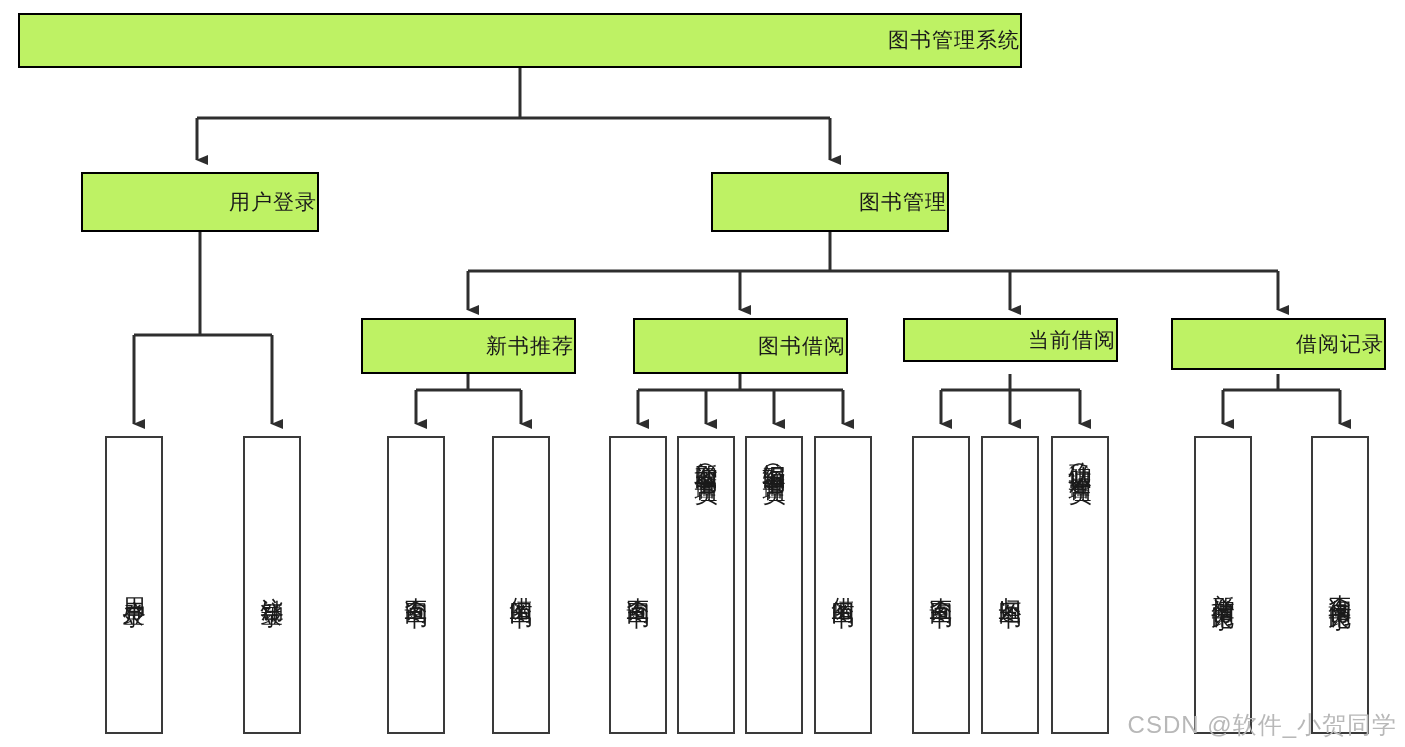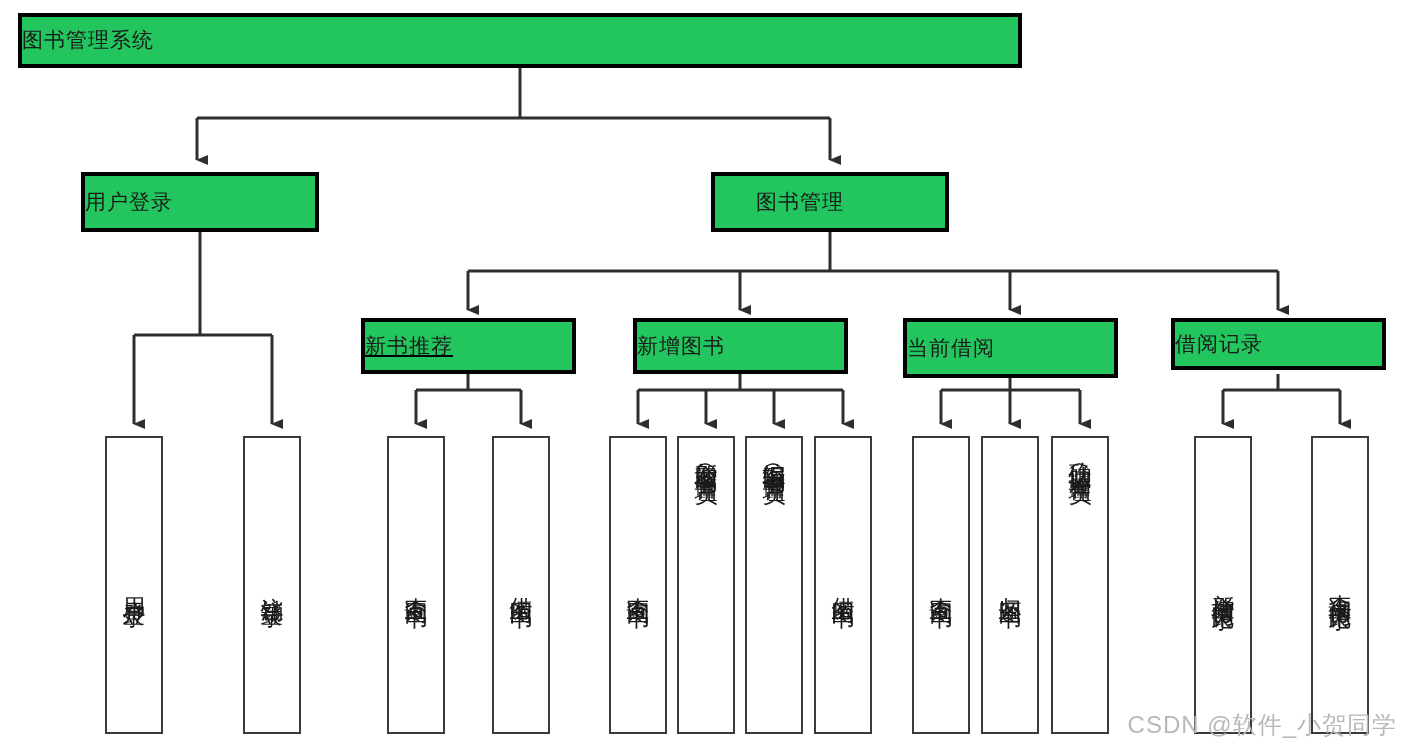--- a/index.html
+++ b/index.html
@@ -18,25 +18,25 @@
   #diagram-root {
     position: absolute;
     left: 0;
     top: 0;
     width: 1405px;
     height: 747px;
   }
   .node-box {
     position: absolute;
     box-sizing: border-box;
-    background: #22c55e;
-    border: 4px solid #000000;
+    background: #bef264;
+    border: 2px solid #000000;
     display: flex;
     align-items: center;
-    justify-content: flex-start;
+    justify-content: flex-end;
   }
   .node-label {
     color: #1a1a1a;
     font-size: 21px;
     line-height: 1.25;
     letter-spacing: 1px;
     white-space: nowrap;
     user-select: none;
   }
   
@@ -140,27 +140,27 @@
     <span class="node-label">图书管理系统</span>
   </div>
 
   <div class="node-box" style="left:81px; top:172px; width:238px; height:60px;">
     <span class="node-label">用户登录</span>
   </div>
   <div class="node-box" style="left:711px; top:172px; width:238px; height:60px;padding-left:41px;">
     <span class="node-label">图书管理</span>
   </div>
 
-  <div class="node-box" style="left:361px; top:318px; width:215px; height:56px;text-decoration:underline;">
+  <div class="node-box" style="left:361px; top:318px; width:215px; height:56px;">
     <span class="node-label">新书推荐</span>
   </div>
   <div class="node-box" style="left:633px; top:318px; width:215px; height:56px;">
-    <span class="node-label">新增图书</span>
-  </div>
-  <div class="node-box" style="left:903px; top:318px; width:215px; height:60px;font-family:Liberation Serif, serif;">
+    <span class="node-label">图书借阅</span>
+  </div>
+  <div class="node-box" style="left:903px; top:318px; width:215px; height:44px;font-family:Liberation Serif, serif;">
     <span class="node-label">当前借阅</span>
   </div>
   <div class="node-box" style="left:1171px; top:318px; width:215px; height:52px;">
     <span class="node-label">借阅记录</span>
   </div>
 
   <div class="leaf-box center" style="left:105px; top:436px; width:58px; height:298px;">
     <span class="leaf-label">用户登录</span>
   </div>
   <div class="leaf-box center" style="left:243px; top:436px; width:58px; height:298px;">

